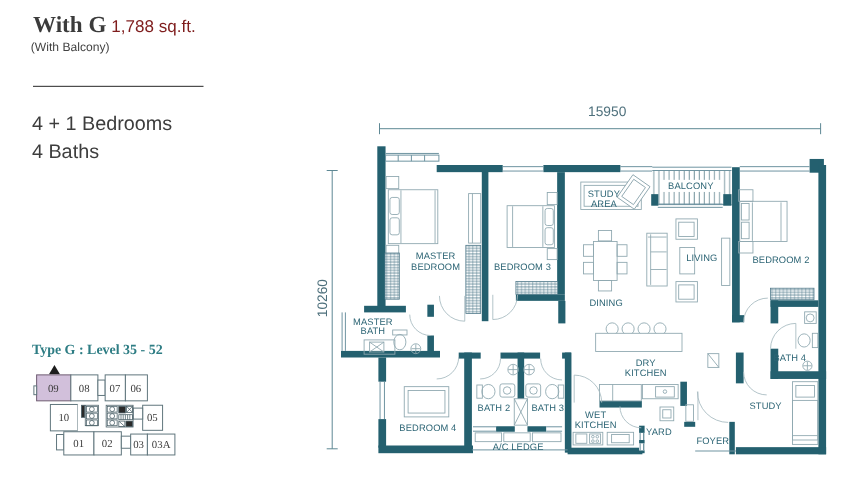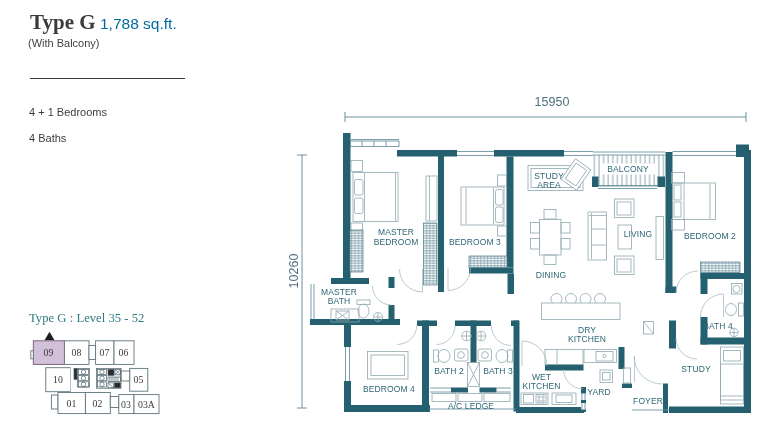--- a/index.html
+++ b/index.html
@@ -1,30 +1,30 @@
 <!DOCTYPE html>
 <html><head>
 <meta charset="utf-8">
 <style>
 html,body{margin:0;padding:0;}
 body{width:768px;height:434px;background:#ffffff;position:relative;overflow:hidden;
   font-family:"Liberation Sans",sans-serif;}
 #title{position:absolute;left:30px;top:10px;color:#3c3c3c;}
 #title .tg{font-family:"Liberation Serif",serif;font-weight:bold;font-size:21px;color:#3b3b3b;}
-#title .sq{font-size:15.5px;color:#0369a1;}
+#title .sq{font-size:15.5px;color:#7f1d1d;}
 #wb{position:absolute;left:28px;top:37px;font-size:11px;color:#434343;}
 #hr1{position:absolute;left:30px;top:78px;width:155px;height:0;border-top:1.3px solid #3a3a3a;}
-#beds{position:absolute;left:29px;top:99px;font-size:11px;color:#3d3d3d;line-height:26px;}
-#lvl{position:absolute;left:29px;top:311px;font-family:"Liberation Serif",serif;font-weight:normal;
+#beds{position:absolute;left:29px;top:99px;font-size:18px;color:#3d3d3d;line-height:26px;}
+#lvl{position:absolute;left:29px;top:311px;font-family:"Liberation Serif",serif;font-weight:bold;
   font-size:12.7px;color:#2e7d84;}
 svg{position:absolute;left:0;top:0;}
 </style>
 </head>
 <body>
-<div id="title"><span class="tg">Type G</span> <span class="sq">1,788 sq.ft.</span></div>
+<div id="title"><span class="tg">With G</span> <span class="sq">1,788 sq.ft.</span></div>
 <div id="wb">(With Balcony)</div>
 <div id="hr1"></div>
 <div id="beds">4 + 1 Bedrooms<br>4 Baths</div>
 <div id="lvl">Type G : Level 35 - 52</div>
 <svg width="768" height="434" viewBox="0 0 768 434">
 <defs>
 <pattern id="hv" width="4.6" height="8" patternUnits="userSpaceOnUse">
   <rect width="4.6" height="8" fill="#ffffff"></rect>
   <line x1="1" y1="0" x2="1" y2="8" stroke="#7d9aa3" stroke-width="0.9"></line>
 </pattern>

